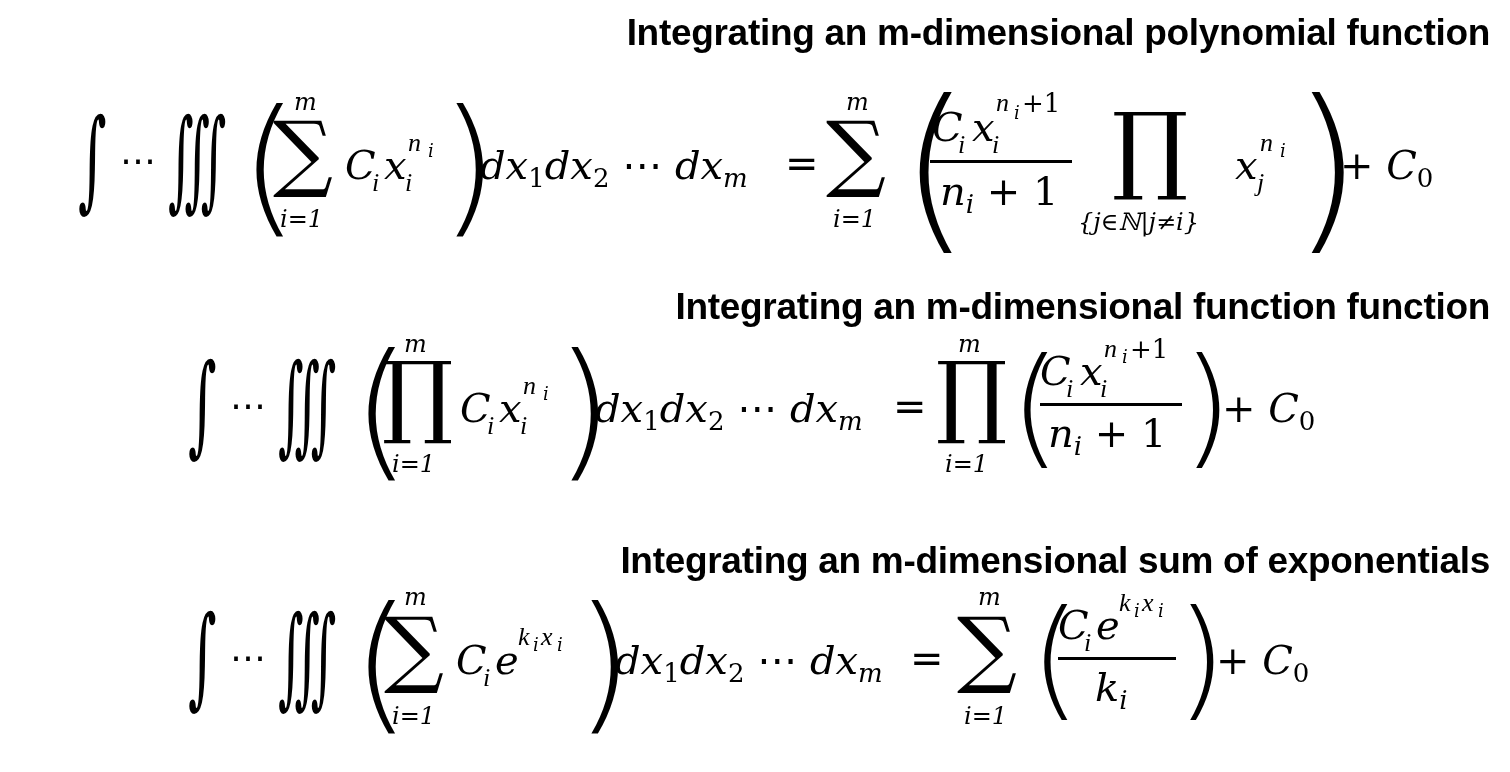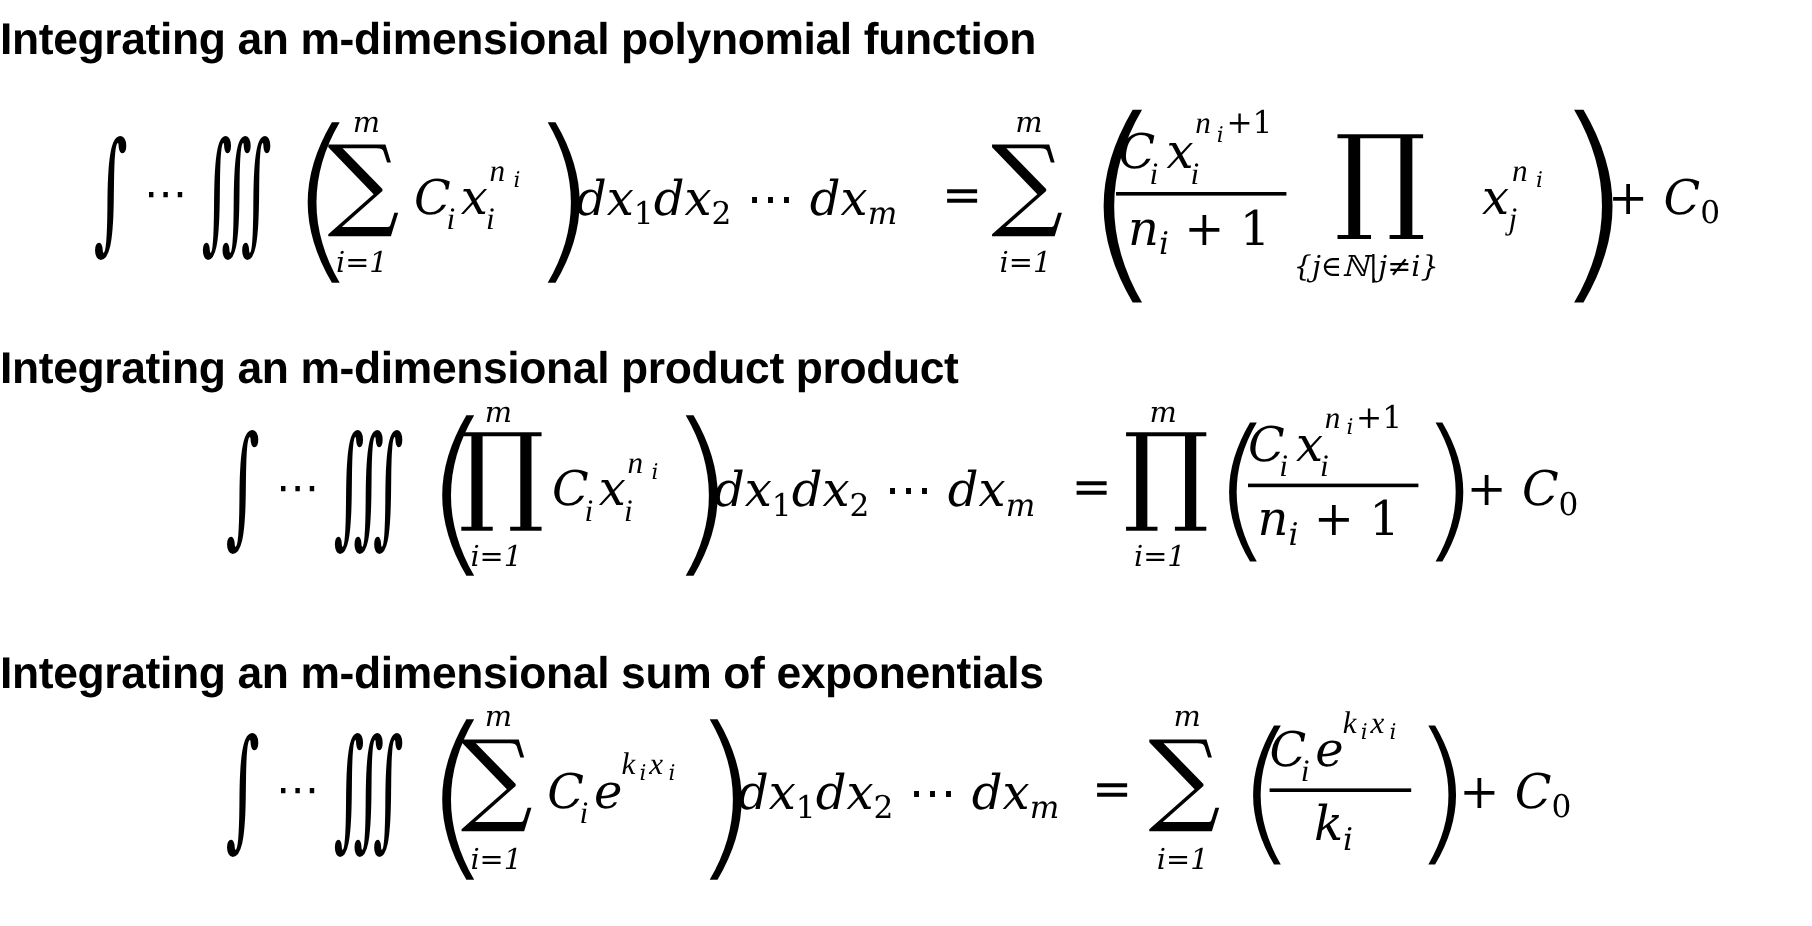--- a/index.html
+++ b/index.html
@@ -1,18 +1,18 @@
 <!DOCTYPE html>
 <html><head>
 <meta charset="utf-8">
 <style>
   html, body { margin:0; padding:0; background:#ffffff; }
   body { width:1510px; height:772px; position:relative; overflow:hidden; color:#000; }
   .title {
-    position:absolute; left:0; width:1490px; text-align:left;
+    position:absolute; left:0; width:1490px; text-align:right;
     font-family:"Liberation Sans", sans-serif; font-weight:bold; font-size:37px;
     letter-spacing:-0.3px;
   }
   .abs { position:absolute; white-space:nowrap; }
   .mathtxt { font-family:"DejaVu Serif", serif; font-style:italic; font-size:40px; }
   .sub { font-size:26px; }
   .small { font-size:26px; font-style:italic; }
   .big-op { font-family:"DejaVu Serif", serif; font-size:88px; line-height:1; }
   .paren { font-family:"DejaVu Sans", sans-serif; font-weight:200; }
   .fracline { position:absolute; height:3px; background:#000; }
@@ -62,21 +62,21 @@
   <span class="abs big-op" style="left:1112px; top:100px; font-size:96px;">∏</span>
   <span class="abs" style="left:1078px; top:208px; font-size:24px; font-family:'DejaVu Serif',serif; font-style:italic;">{j∈ℕ|j≠i}</span>
   <span class="abs mathtxt" style="left:1235px; top:142px;">x</span>
   <span class="abs small" style="left:1257px; top:168px;">j</span>
   <span class="abs small" style="left:1260px; top:128px;">n</span>
   <span class="abs" style="left:1280px; top:140px; font-size:18px; font-style:italic; font-family:'DejaVu Serif',serif;">i</span>
   <span class="abs paren" style="left:1292px; top:62px; font-size:180px;">)</span>
   <span class="abs mathtxt" style="left:1340px; top:142px;"><span style="font-style:normal;">+</span> <span>C</span><span class="sub" style="font-style:normal; vertical-align:-8px;">0</span></span>
 </div>
 
-<div class="title" style="top:286px;">Integrating an m-dimensional product product</div>
+<div class="title" style="top:286px;">Integrating an m-dimensional function function</div>
 
 <div>
   <span class="abs" style="left:188px; top:340px; font-size:110px; font-family:'DejaVu Serif',serif; transform:scaleX(0.5); transform-origin:left;">∫</span>
   <span class="abs" style="left:230px; top:385px; font-size:36px; font-family:'DejaVu Serif',serif;">⋯</span>
   <span class="abs" style="left:278px; top:340px; font-size:110px; font-family:'DejaVu Serif',serif; transform:scaleX(0.45); transform-origin:left;">∭</span>
   <span class="abs paren" style="left:352px; top:322px; font-size:150px;">(</span>
   <span class="abs" style="left:404px; top:330px; font-size:24px; font-family:'DejaVu Serif',serif; font-style:italic;">m</span>
   <span class="abs big-op" style="left:382px; top:350px; font-size:90px;">∏</span>
   <span class="abs" style="left:392px; top:450px; font-size:24px; font-family:'DejaVu Serif',serif; font-style:italic;">i=1</span>
   <span class="abs mathtxt" style="left:460px; top:385px;">C</span>

